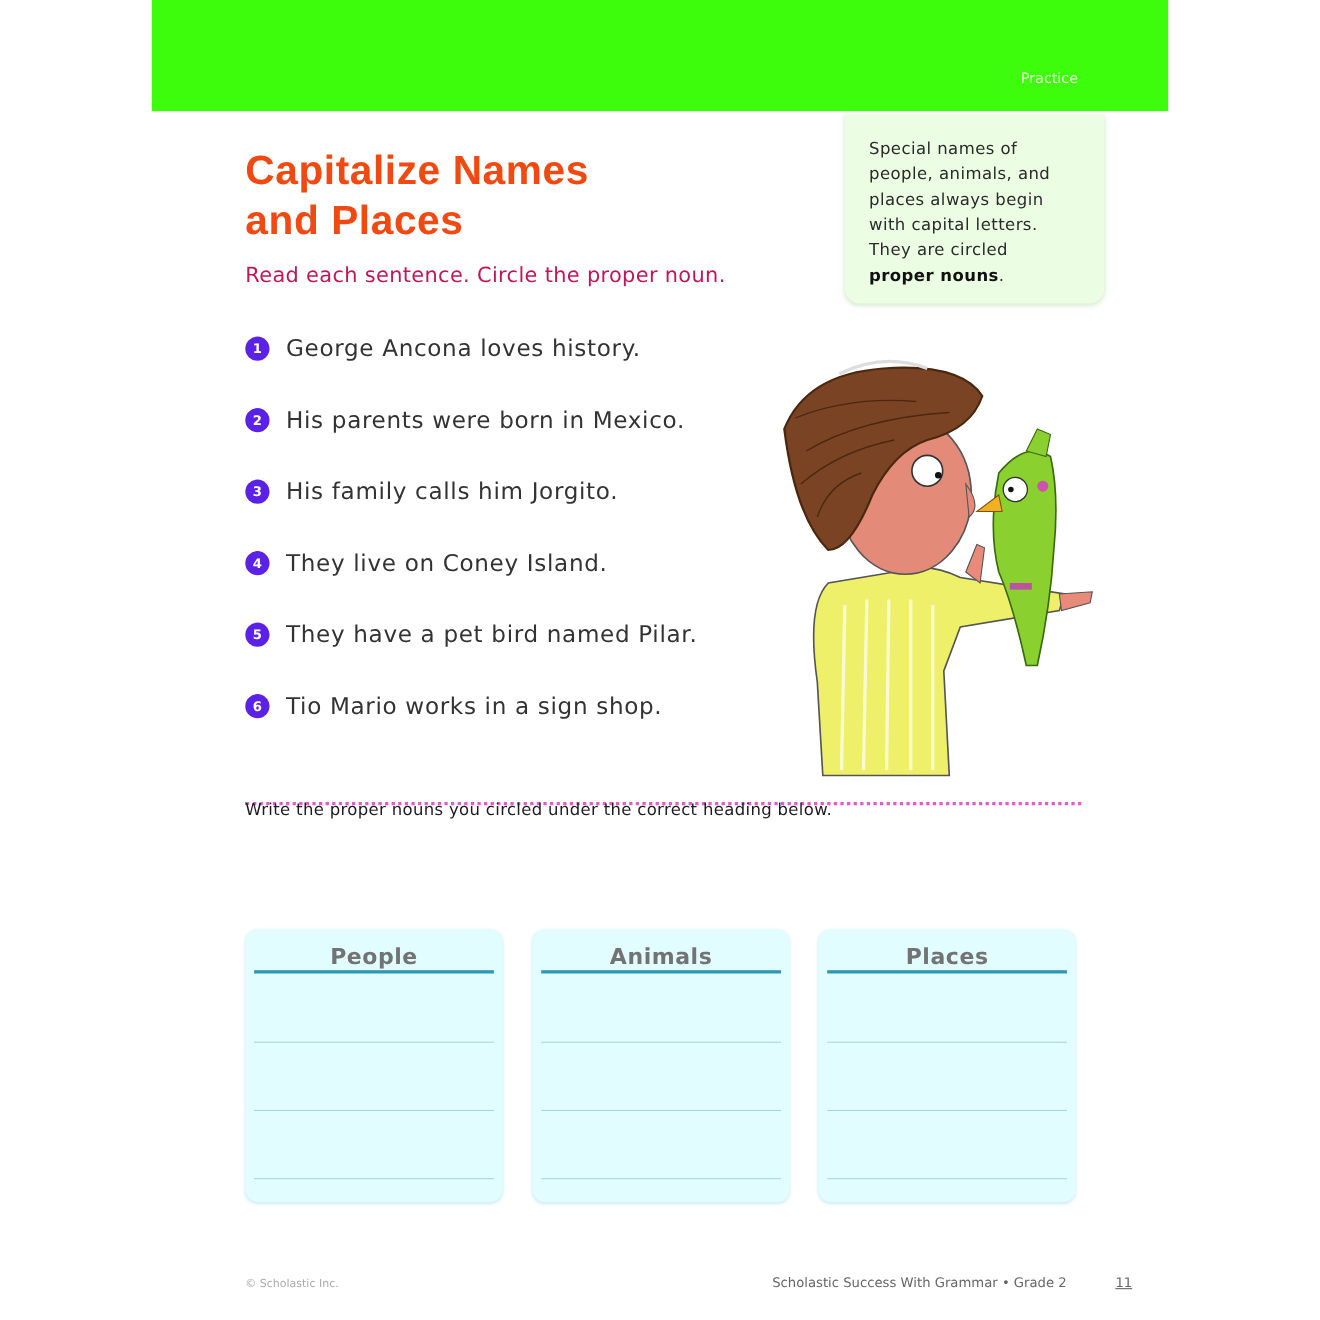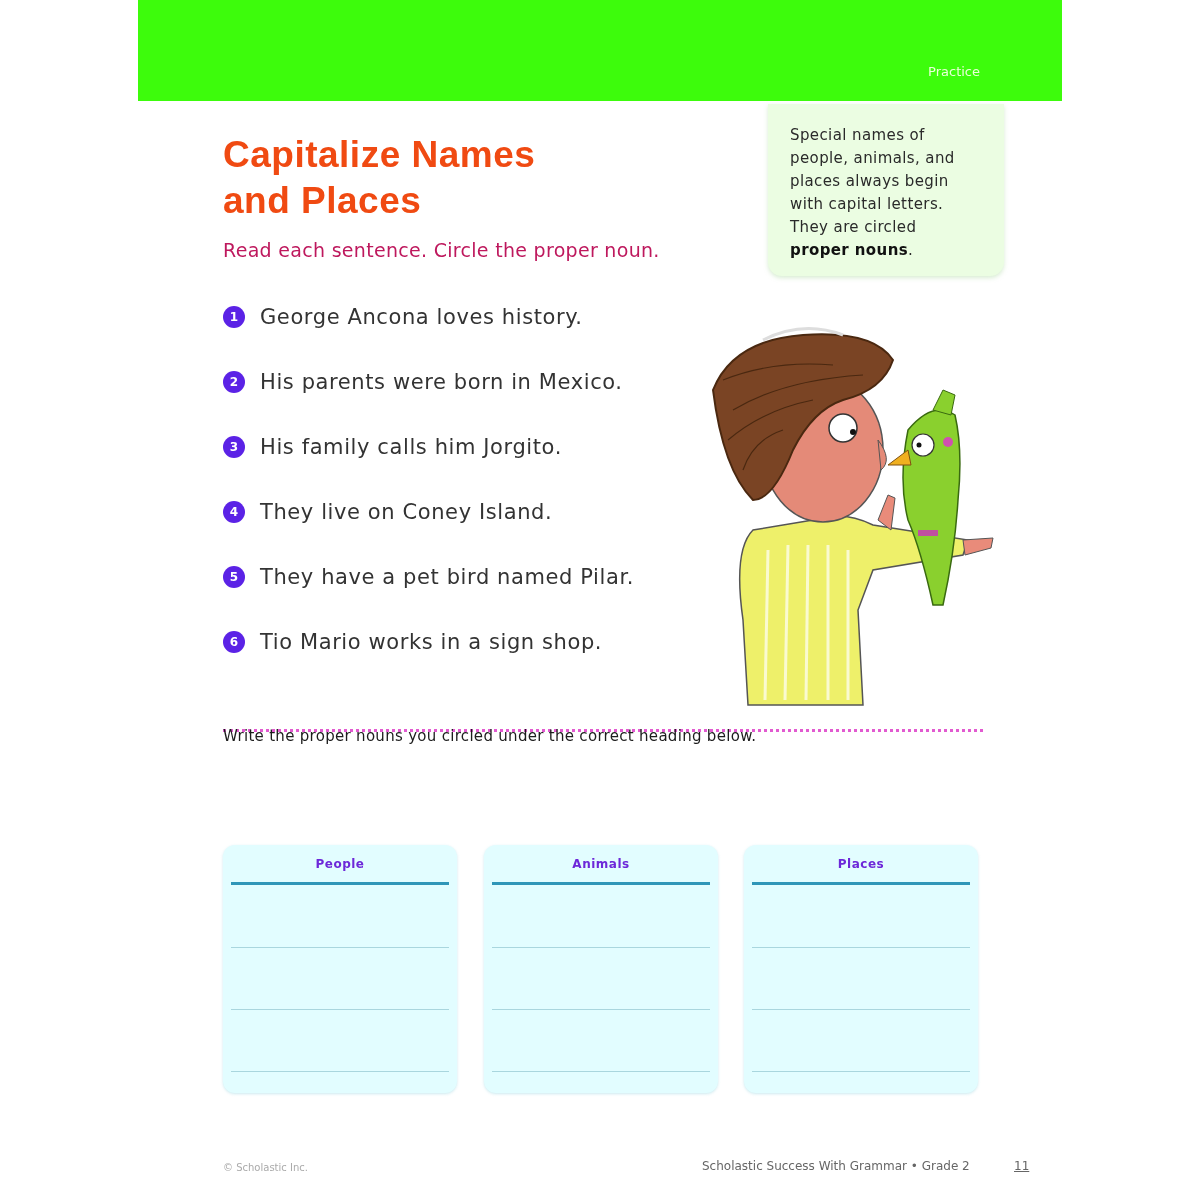--- a/index.html
+++ b/index.html
@@ -19,21 +19,21 @@
   .item { position:absolute; left:0; height:30px; display:flex; align-items:center; white-space:nowrap; }
   .num { width:22px; height:22px; border-radius:50%; background:#5b22e6; color:#fff; font-size:12px; font-weight:bold;
          display:flex; align-items:center; justify-content:center; margin-right:15px; }
   .sent { font-size:21px; color:#333; letter-spacing:0.6px; }
   .illus { position:absolute; left:555px; top:320px; width:320px; height:390px; }
   .divider { position:absolute; left:85px; top:729px; width:760px; border-top:3px dotted #e25ad0; }
   .instr2 { position:absolute; left:85px; top:727px; font-size:15px; color:#1c1c1c; letter-spacing:0.3px; }
   .cols { position:absolute; left:85px; top:845px; width:760px; height:250px; }
   .col { position:absolute; top:0; width:234px; height:248px; background:#e2fdff; border-radius:12px;
          box-shadow:0 1px 3px rgba(170,220,230,0.6); }
-  .col .head { position:absolute; left:0; top:12px; width:100%; text-align:center; font-size:12px; font-weight:bold; color:#6d28d9; letter-spacing:0.5px; }
+  .col .head { position:absolute; left:0; top:12px; width:100%; text-align:center; font-size:20px; font-weight:bold; color:#737373; letter-spacing:0.5px; }
   .col .hline { position:absolute; left:8px; right:8px; top:37px; border-top:3px solid #2f96b8; }
   .col .wline { position:absolute; left:8px; right:8px; height:0; border-top:1px solid #a9d6de; }
   .foot-left { position:absolute; left:85px; top:1162px; font-size:10px; color:#aaa; }
   .foot-right { position:absolute; left:564px; top:1159px; font-size:12px; color:#666; }
   .foot-page { position:absolute; left:876px; top:1159px; font-size:12px; color:#666;text-decoration:underline; }
 </style>
 </head>
 <body>
 
 <div class="page">

